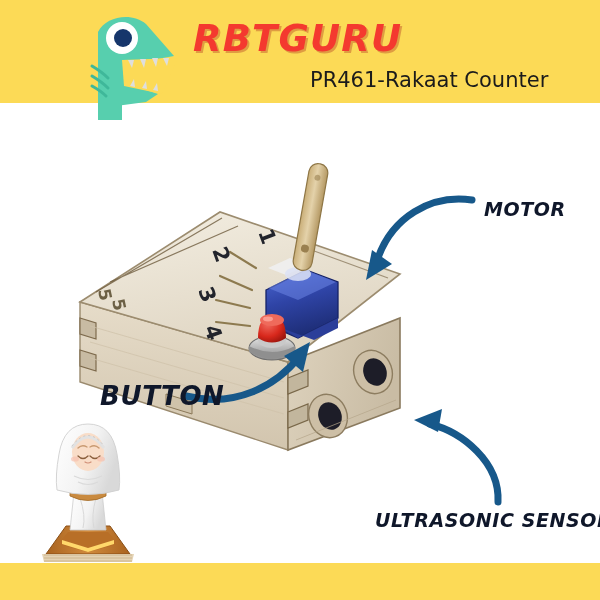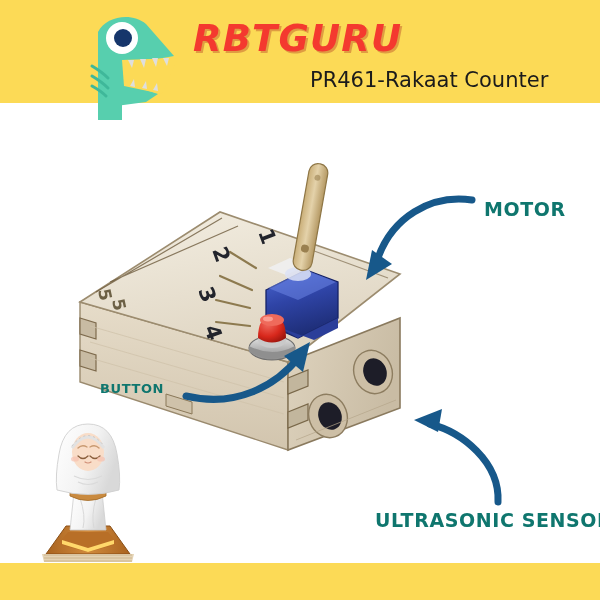--- a/index.html
+++ b/index.html
@@ -44,27 +44,27 @@
   
   .figure-wrap{position:absolute;left:28px;top:418px;width:120px;height:160px;}
 
   
   .photo{position:absolute;left:70px;top:150px;width:420px;height:340px;}
 
   
   .anno{
     position:absolute;
     font-family:"DejaVu Sans", sans-serif;
-    font-weight:bold;
-    color:#0f766e;
+    font-weight:bold;font-style:italic;
+    color:#0f172a;
     letter-spacing:.6px;
     white-space:nowrap;
   }
   .anno-motor{left:484px;top:198px;font-size:19px;}
-  .anno-button{left:100px;top:381px;font-size:13px;}
+  .anno-button{left:100px;top:381px;font-size:26px;}
   .anno-ultra{left:375px;top:509px;font-size:19px;}
 
   .arrow-layer{position:absolute;left:0;top:0;width:600px;height:600px;pointer-events:none;}
 </style>
 </head>
 <body>
 
 <div id="page">
 
   <div class="header-band"></div>

